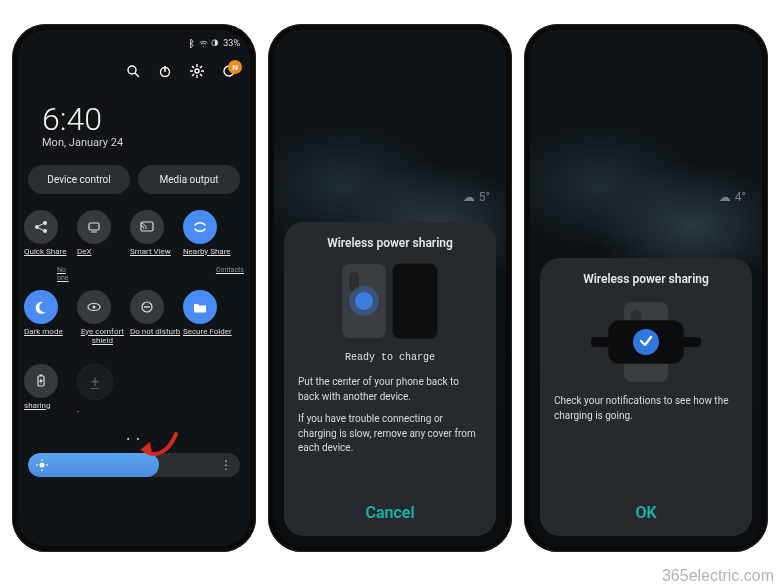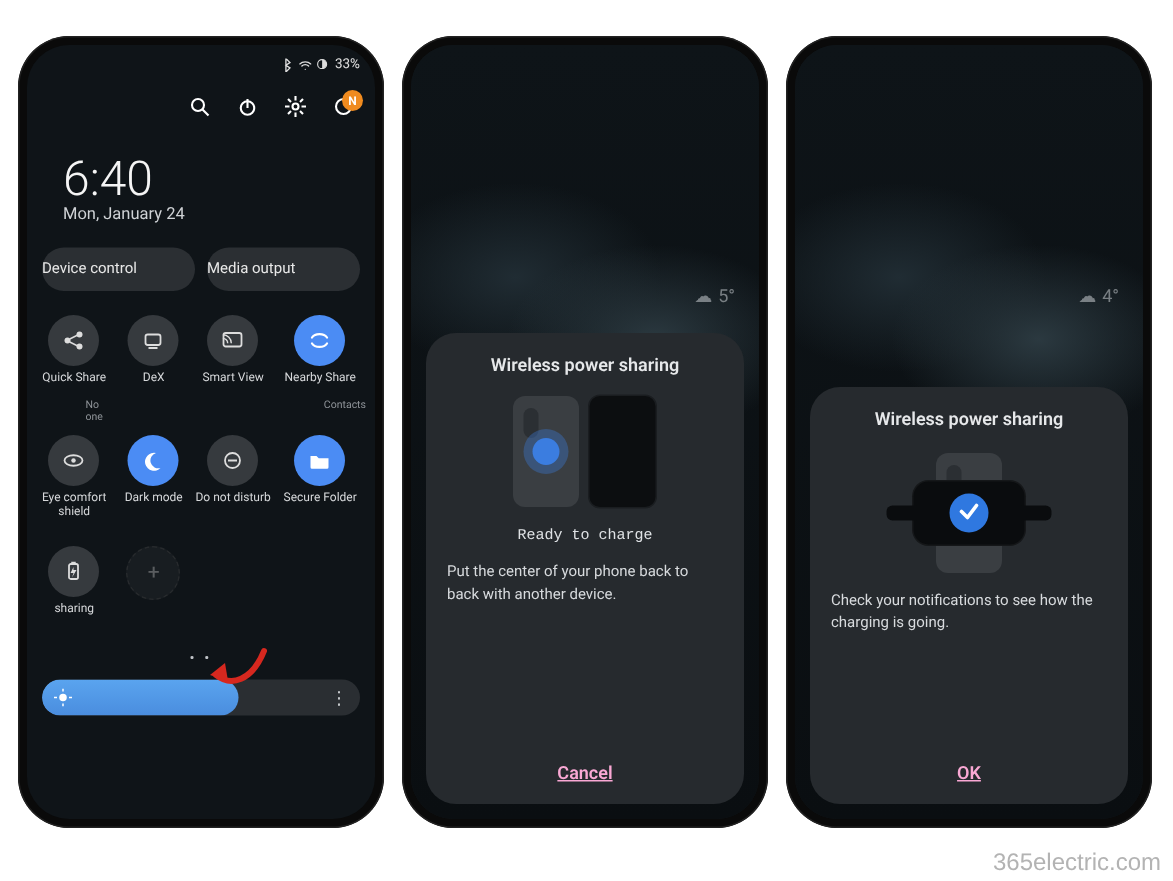--- a/index.html
+++ b/index.html
@@ -92,35 +92,36 @@
   }
   .clock .time{ font-size:32px; font-weight:300; color:#f5f5f5;}
   .clock .date{ font-size:11px; color:#cfd2d5; margin-top:-2px;}
   .chip-row{
     display:flex;gap:8px;padding:14px 10px 4px 10px;
   }
   .chip{
     flex:1;
     background:var(--btn-bg);
     border-radius:18px;
-    text-align:left;
+    text-align:center;
     font-size:10px;
     padding:9px 0;
     color:#e8e8e8;
   }
   .tile-grid{
     display:grid;
     grid-template-columns:repeat(4,1fr);
     gap:4px 2px;
     padding:10px 6px 0 6px;
   }
   .tile{
-    display:flex;flex-direction:column;align-items:center;
+    display:flex;flex-direction:column;align-items:flex-start;
     gap:4px;
     padding:2px 0;
+    text-decoration:underline;
   }
   .tile .circ{
     width:34px;height:34px;border-radius:50%;
     background:var(--btn-round-bg);
     display:flex;align-items:center;justify-content:center;
     color:#e6e6e6;
     font-size:14px;
   }
   .tile .circ.on{ background:var(--accent); color:#fff;}
   .tile .lbl{ font-size:8px; color:#d6d8da; text-align:center; line-height:1.1; min-height:16px;}
@@ -201,26 +202,25 @@
     box-shadow:0 0 0 6px rgba(59,125,224,.35);
   }
   .dlg-ill .devB{
     width:44px;height:74px;border-radius:8px;background:#0c0e10;border:1px solid #1a1d20;
   }
   .dlg-status{ text-align:center; font-size:10px; color:#dfe2e5; margin:2px 0 12px 0;font-family:Liberation Mono, monospace;}
   .dlg-body{ font-size:10px; color:#d7dadd; line-height:1.45;}
   .dlg-body p{ margin:0 0 8px 0;}
   .dlg-btn{
     text-align:center;
-    font-size:12px;
+    font-size:16px;
     font-weight:600;
-    color:#f9a8d4;
+    color:#14b8a6;
     padding:12px 0 10px 0;
     margin-top:auto;
-    text-decoration:underline;
   }
   
   .watch-ill{
     height:92px; display:flex;align-items:center;justify-content:center;margin-bottom:6px;position:relative;
   }
   .watch-ill .devA{
     width:44px;height:80px;border-radius:8px;background:#3a3e42;position:relative;
   }
   .watch-ill .devA::before{
     content:"";position:absolute;top:8px;left:7px;width:10px;height:20px;border-radius:5px;background:#2b2f33;
@@ -361,36 +361,36 @@
           <div class="circ on">
               <svg width="16" height="16" viewBox="0 0 16 16">
                 <path d="M3 6c2-3 8-3 10 0M3 10c2 3 8 3 10 0" fill="none" stroke="#fff" stroke-width="1.5" stroke-linecap="round"></path>
               </svg>
             </div>
           <div class="lbl">Nearby Share</div>
           <div class="sub">Contacts</div>
         </div>
 
         <div class="tile">
+          <div class="circ on">
+              <svg width="16" height="16" viewBox="0 0 16 16">
+                <path d="M10 3a6 6 0 1 0 3 10 5 5 0 0 1-3-10z" fill="#fff"></path>
+              </svg>
+            </div>
+          <div class="lbl">Dark mode</div>
+          <div class="sub"></div>
+        </div>
+        <div class="tile">
           <div class="circ">
               <svg width="16" height="16" viewBox="0 0 16 16">
                 <ellipse cx="8" cy="8" rx="6" ry="3.5" fill="none" stroke="#ddd" stroke-width="1.2"></ellipse>
                 <circle cx="8" cy="8" r="1.5" fill="#ddd"></circle>
               </svg>
             </div>
           <div class="lbl">Eye comfort shield</div>
-          <div class="sub"></div>
-        </div>
-        <div class="tile">
-          <div class="circ on">
-              <svg width="16" height="16" viewBox="0 0 16 16">
-                <path d="M10 3a6 6 0 1 0 3 10 5 5 0 0 1-3-10z" fill="#fff"></path>
-              </svg>
-            </div>
-          <div class="lbl">Dark mode</div>
           <div class="sub"></div>
         </div>
         <div class="tile">
           <div class="circ">
               <svg width="16" height="16" viewBox="0 0 16 16">
                 <circle cx="8" cy="8" r="5" fill="none" stroke="#ddd" stroke-width="1.2"></circle>
                 <line x1="5" y1="8" x2="11" y2="8" stroke="#ddd" stroke-width="1.4"></line>
               </svg>
             </div>
           <div class="lbl">Do not disturb</div>
@@ -489,20 +489,21 @@
         <div class="dlg-title">Wireless power sharing</div>
         <div class="dlg-ill">
           <div class="devA">
               <div class="dot"></div>
             </div>
           <div class="devB"></div>
         </div>
         <div class="dlg-status">Ready to charge</div>
         <div class="dlg-body">
           <p>Put the center of your phone back to back with another device.</p>
+          <p>If you have trouble connecting or charging is slow, remove any cover from each device.</p>
         </div>
         <div class="dlg-btn">Cancel</div>
       </div>
     </div>
   </div>
 
   <div class="phone">
     <div class="notch"></div>
     <div class="screen">
       <div class="dark-bg"></div>

